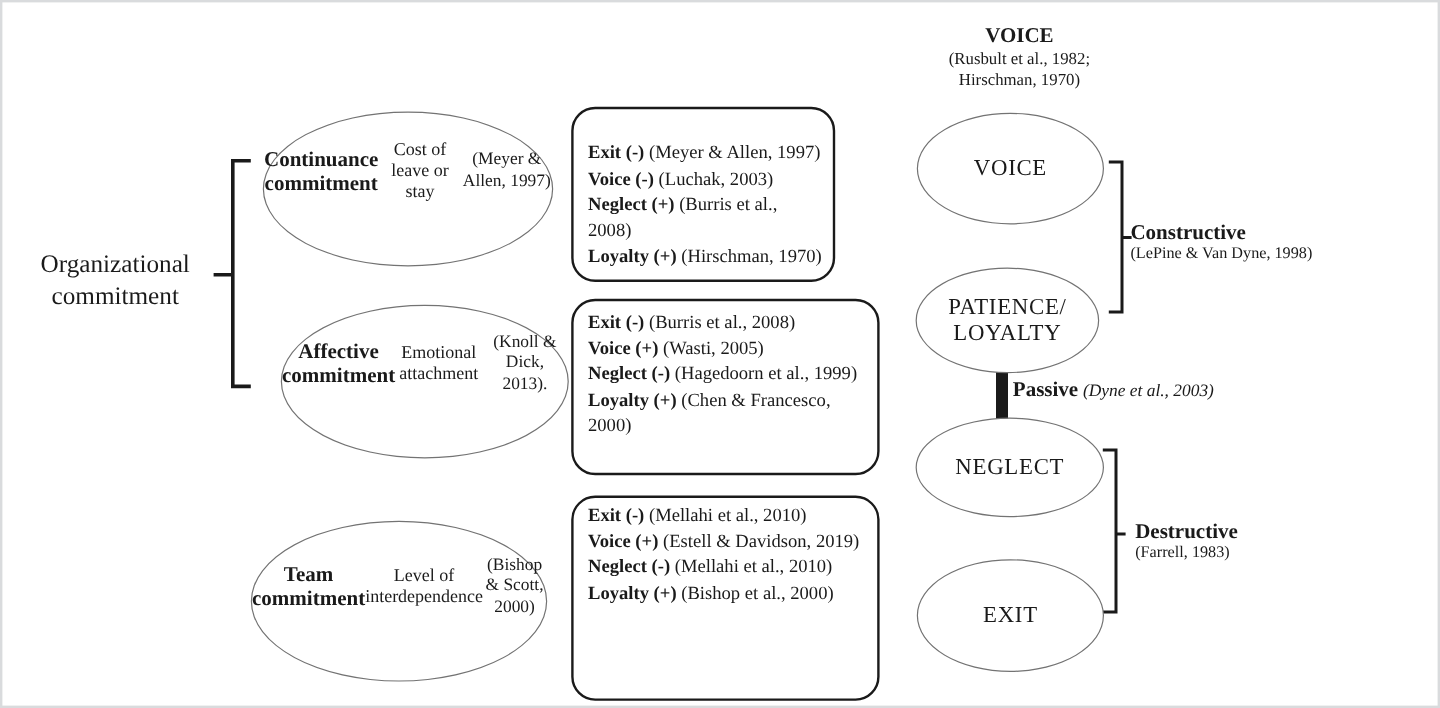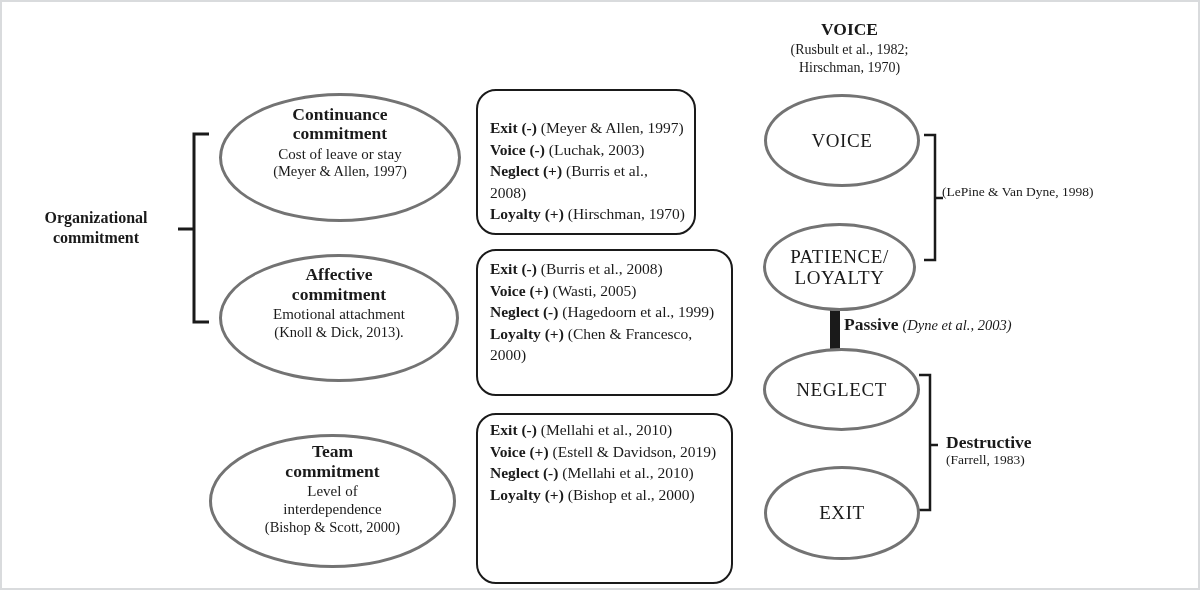--- a/index.html
+++ b/index.html
@@ -12,24 +12,24 @@
     font-family:"Liberation Serif", serif;
     color:#1a1a1a;
     overflow:hidden;
   }
   .abs { position:absolute; }
   svg.overlay { position:absolute; left:0; top:0; width:1200px; height:590px; pointer-events:none; }
 
   
   .ell {
     position:absolute;
-    border:3px solid #737373;
+    border:1px solid #737373;
     border-radius:50%;
     background:#fff;
-    display:flex; flex-direction:column;
+    display:flex; flex-direction:row;
     align-items:center; justify-content:center;
     text-align:center;
     box-sizing:border-box;
   }
   .ell-l { padding-bottom:30px; }
   .ell-title { font-weight:bold; font-size:17.5px; line-height:1.12; white-space:pre-line; }
   .ell-sub   { font-size:15px; line-height:1.18; white-space:pre-line; margin-top:2px; }
   .ell-cite  { font-size:14.5px; line-height:1.18; }
   .ell-r-label { font-weight:normal; font-size:19px; letter-spacing:0.6px; line-height:1.12; white-space:pre-line; text-align:center; }
 
@@ -43,21 +43,21 @@
     padding:7px 8px 7px 12px;
     font-size:15.5px;
   }
   .rbox .row { white-space:pre-line; line-height:21.5px; }
   .term { font-weight:bold; }
   .cite { font-weight:normal; }
 
   
   .org-label {
     left:14px; top:206px; width:160px;
-    text-align:center; font-weight:bold; font-size:16px; line-height:1.22;
+    text-align:center; font-weight:normal; font-size:21px; line-height:1.22;
     white-space:pre-line;
   }
   .evln-head { left:755px; top:18px; width:185px; text-align:center; }
   .evln-head .t { font-weight:bold; font-size:17.5px; line-height:1.1; }
   .evln-head .c { font-size:14px; line-height:1.25; white-space:pre-line; margin-top:2px; }
 
   .side-ann .l { font-weight:bold; font-size:17.5px; line-height:1.1; }
   .side-ann .c { font-size:13.5px; line-height:1.25; }
   .ann-constructive { left:940px; top:182px; }
   .ann-destructive  { left:944px; top:431px; }
@@ -80,21 +80,21 @@
   <div class="abs org-label">Organizational
 commitment</div>
 
   <div class="ell ell-l" style="left:217px;top:91px;width:242px;height:129px;">
     <div class="ell-title">Continuance
 commitment</div>
     <div class="ell-sub">Cost of leave or stay</div>
     <div class="ell-cite">(Meyer &amp; Allen, 1997)</div>
   </div>
 
-  <div class="ell ell-l" style="left:217px;top:252px;width:240px;height:128px;">
+  <div class="ell ell-l" style="left:232px;top:252px;width:240px;height:128px;">
     <div class="ell-title">Affective
 commitment</div>
     <div class="ell-sub">Emotional attachment</div>
     <div class="ell-cite">(Knoll &amp; Dick, 2013).</div>
   </div>
 
   <div class="ell ell-l" style="left:207px;top:432px;width:247px;height:134px;padding-bottom:24px;">
     <div class="ell-title">Team
 commitment</div>
     <div class="ell-sub">Level of
@@ -141,20 +141,21 @@
 
   <div class="ell" style="left:761px;top:346px;width:157px;height:83px;">
     <div class="ell-r-label">NEGLECT</div>
   </div>
 
   <div class="ell" style="left:762px;top:464px;width:156px;height:94px;">
     <div class="ell-r-label">EXIT</div>
   </div>
 
   <div class="abs side-ann ann-constructive">
+    <div class="l">Constructive</div>
     <div class="c">(LePine &amp; Van Dyne, 1998)</div>
   </div>
 
   <div class="abs ann-passive">
     <span class="l">Passive</span>
     <span class="c"> (Dyne et al., 2003)</span>
   </div>
 
   <div class="abs side-ann ann-destructive">
     <div class="l">Destructive</div>

